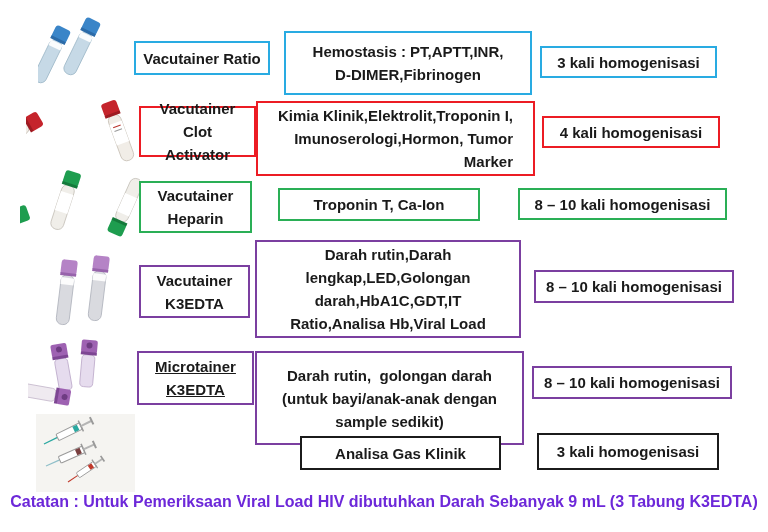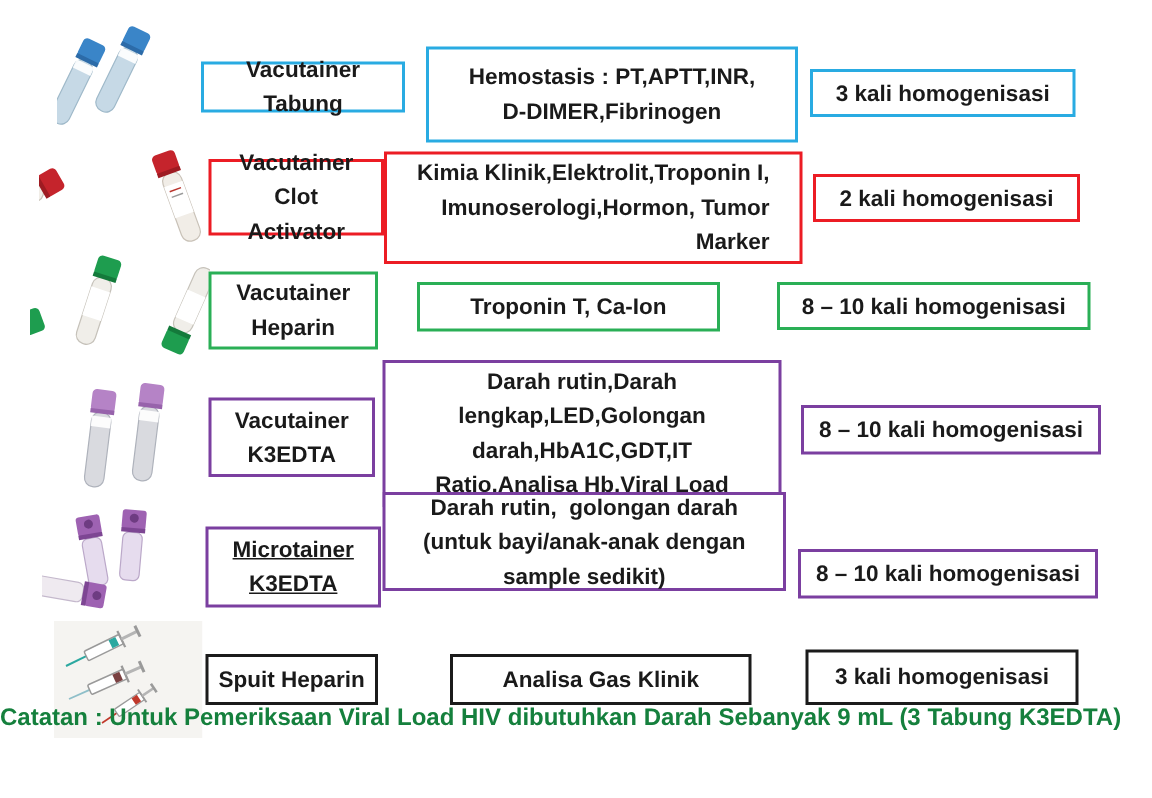--- a/index.html
+++ b/index.html
@@ -34,31 +34,31 @@
   .r3-tests{left:278px;top:188px;width:202px;height:33px;}
   .r3-homog{left:518px;top:188px;width:209px;height:32px;}
   
   .r4-img{left:40px;top:246px;width:95px;height:88px;}
   .r4-type{left:139px;top:265px;width:111px;height:53px;}
   .r4-tests{left:255px;top:240px;width:266px;height:98px;}
   .r4-homog{left:534px;top:270px;width:200px;height:33px;}
   
   .r5-img{left:28px;top:332px;width:112px;height:88px;}
   .r5-type{left:137px;top:351px;width:117px;height:54px;}
-  .r5-tests{left:255px;top:328px;width:269px;height:66px;}
+  .r5-tests{left:255px;top:351px;width:269px;height:94px;}
   .r5-homog{left:532px;top:366px;width:200px;height:33px;}
   
   .r6-img{left:36px;top:414px;width:99px;height:78px;}
   .r6-type{left:137px;top:436px;width:115px;height:34px;}
   .r6-tests{left:300px;top:436px;width:201px;height:34px;}
   .r6-homog{left:537px;top:433px;width:182px;height:37px;}
 
   .note{
-    position:absolute;left:0;right:0;top:470px;text-align:left;
-    font-weight:700;font-size:16px;color:#15803d;
+    position:absolute;left:0;right:0;top:493px;text-align:center;
+    font-weight:700;font-size:16px;color:#6d28d9;
   }
 </style>
 </head>
 <body>
 
 <div class="canvas">
 
   <div class="img r1-img">
     <svg width="97" height="82" viewBox="0 0 97 82">
       <g transform="translate(26,16) rotate(26)">
@@ -68,21 +68,21 @@
         <rect x="-8" y="12" width="16" height="3" fill="#2C6BA8"></rect>
       </g>
       <g transform="translate(56,8) rotate(26)">
         <rect x="-6.5" y="14" width="13" height="46" rx="6" fill="#C6D9E6" stroke="#9FB9C9" stroke-width="0.8"></rect>
         <rect x="-6.5" y="16" width="13" height="6" fill="#ffffff" opacity="0.9"></rect>
         <rect x="-8" y="0" width="16" height="14" rx="3" fill="#3A85C8"></rect>
         <rect x="-8" y="12" width="16" height="3" fill="#2C6BA8"></rect>
       </g>
     </svg>
   </div>
-  <div class="box r1-type" style="border-color: rgb(41, 171, 226);">Vacutainer Tabung</div>
+  <div class="box r1-type" style="border-color: rgb(41, 171, 226);">Vacutainer Ratio</div>
   <div class="box r1-tests" style="border-color: rgb(41, 171, 226);">Hemostasis : PT,APTT,INR,
 D-DIMER,Fibrinogen</div>
   <div class="box r1-homog" style="border-color: rgb(41, 171, 226);">3 kali homogenisasi</div>
 
   <div class="img r2-img">
     <svg width="114" height="82" viewBox="0 0 114 82">
       <g transform="translate(14,26) rotate(60)">
         <rect x="-6.5" y="14" width="13" height="46" rx="6" fill="#F1EDE7" stroke="#C9C2B8" stroke-width="0.8"></rect>
         <rect x="-6.5" y="22" width="13" height="20" fill="#ffffff"></rect>
         <rect x="-8" y="0" width="16" height="14" rx="3" fill="#C5242C"></rect>
@@ -96,21 +96,21 @@
         <rect x="-8" y="0" width="16" height="14" rx="3" fill="#C5242C"></rect>
         <rect x="-8" y="12" width="16" height="3" fill="#9E1B22"></rect>
       </g>
     </svg>
   </div>
   <div class="box r2-type" style="border-color: rgb(236, 28, 36);">Vacutainer Clot
 Activator</div>
   <div class="box r2-tests" style="border-color: rgb(236, 28, 36); text-align: right;">Kimia Klinik,Elektrolit,Troponin I,
 Imunoserologi,Hormon, Tumor
 Marker</div>
-  <div class="box r2-homog" style="border-color: rgb(236, 28, 36);">2 kali homogenisasi</div>
+  <div class="box r2-homog" style="border-color: rgb(236, 28, 36);">4 kali homogenisasi</div>
 
   <div class="img r3-img">
     <svg width="120" height="76" viewBox="0 0 120 76">
       <g transform="translate(8,44) rotate(70)">
         <rect x="-6.5" y="14" width="13" height="44" rx="6" fill="#F0EEE9" stroke="#C6C2BA" stroke-width="0.8"></rect>
         <rect x="-6.5" y="20" width="13" height="20" fill="#ffffff"></rect>
         <rect x="-8" y="0" width="16" height="14" rx="3" fill="#1E9D4F"></rect>
         <rect x="-8" y="12" width="16" height="3" fill="#147A3B"></rect>
       </g>
       <g transform="translate(54,4) rotate(18)">
@@ -207,19 +207,18 @@
       <g transform="translate(32,68) rotate(-34) scale(0.85)">
         <line x1="0" y1="0" x2="14" y2="0" stroke="#C0392B" stroke-width="1.3"></line>
         <rect x="14" y="-3.5" width="24" height="7" rx="1" fill="#ffffff" stroke="#9a9a9a" stroke-width="1"></rect>
         <rect x="30" y="-3" width="5" height="6" fill="#C0392B"></rect>
         <line x1="38" y1="-6" x2="38" y2="6" stroke="#9a9a9a" stroke-width="1.5"></line>
         <line x1="38" y1="0" x2="49" y2="0" stroke="#b5b5b5" stroke-width="2"></line>
         <line x1="49" y1="-4" x2="49" y2="4" stroke="#9a9a9a" stroke-width="2"></line>
       </g>
     </svg>
   </div>
-  <div class="box r6-type" style="border-color: rgb(27, 27, 27);">Spuit Heparin</div>
   <div class="box r6-tests" style="border-color: rgb(27, 27, 27);">Analisa Gas Klinik</div>
   <div class="box r6-homog" style="border-color: rgb(27, 27, 27);">3 kali homogenisasi</div>
 
   <div class="note">Catatan : Untuk Pemeriksaan Viral Load HIV dibutuhkan Darah Sebanyak 9 mL (3 Tabung K3EDTA)</div>
 
 </div>
 
 </body></html>

